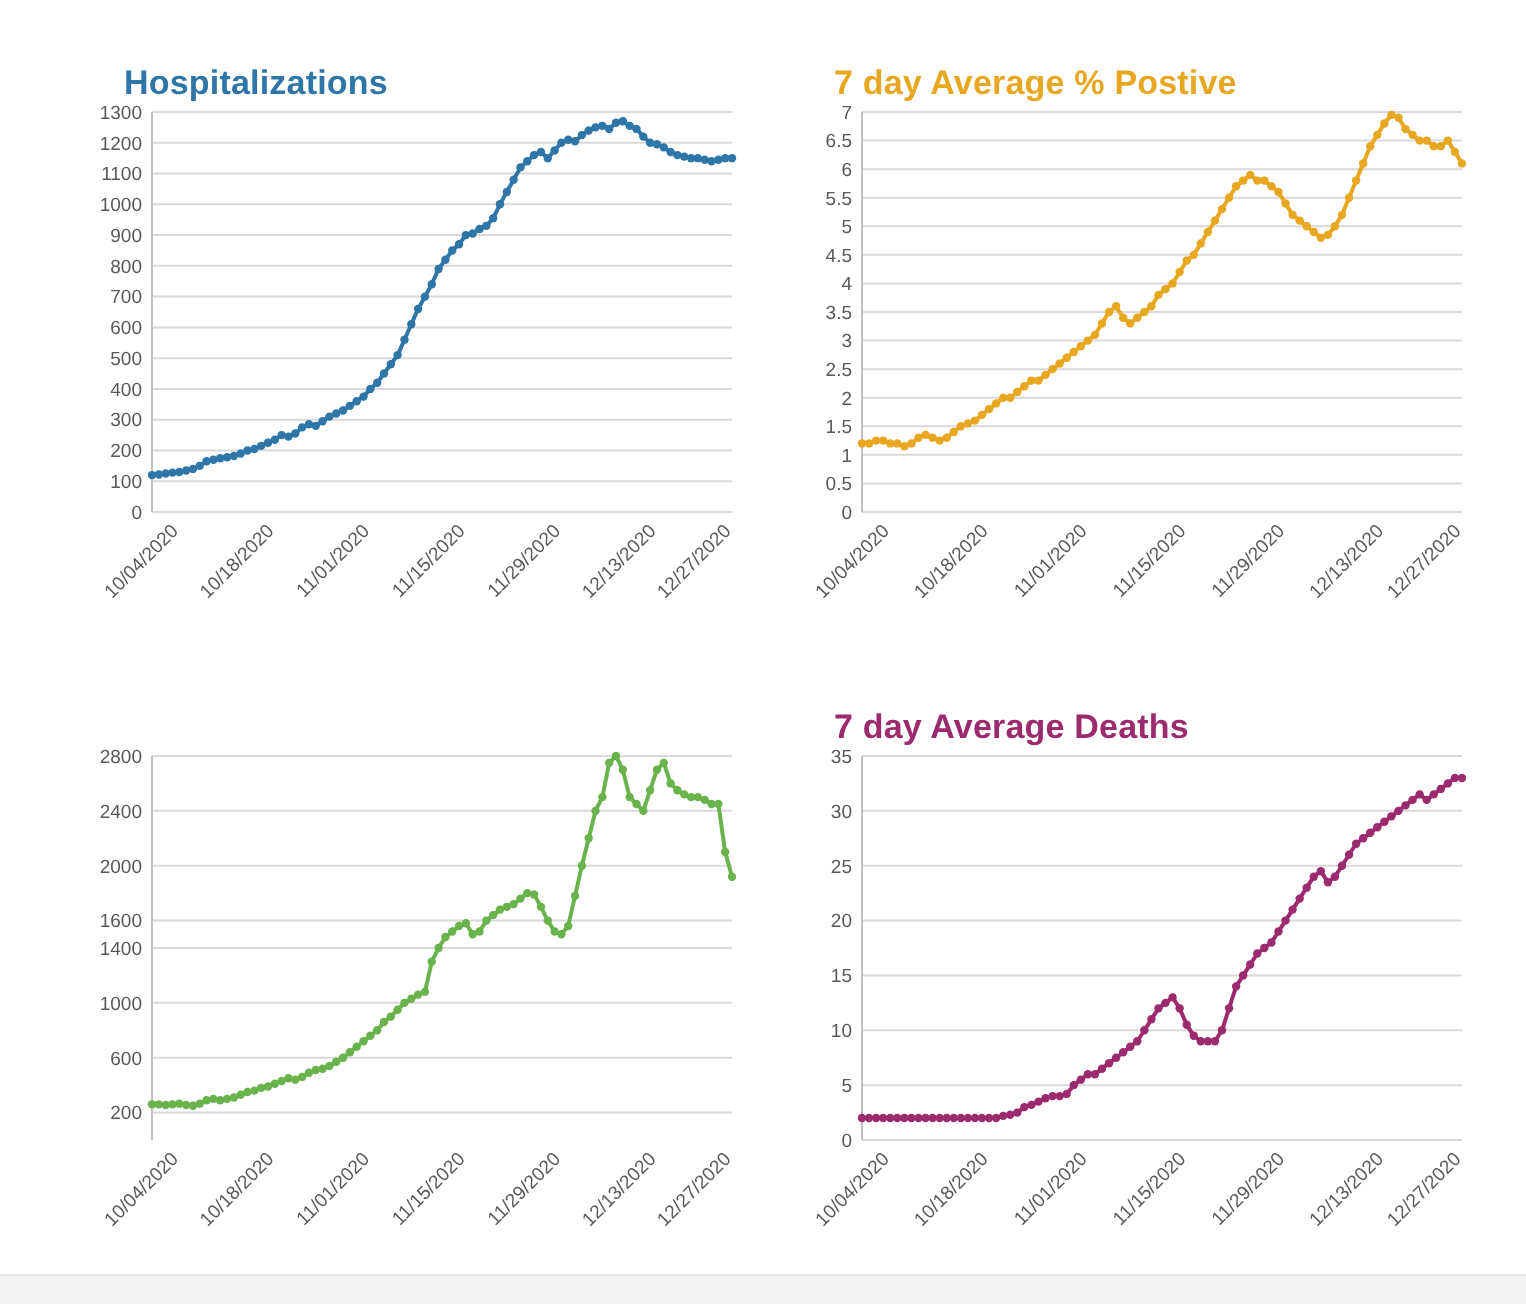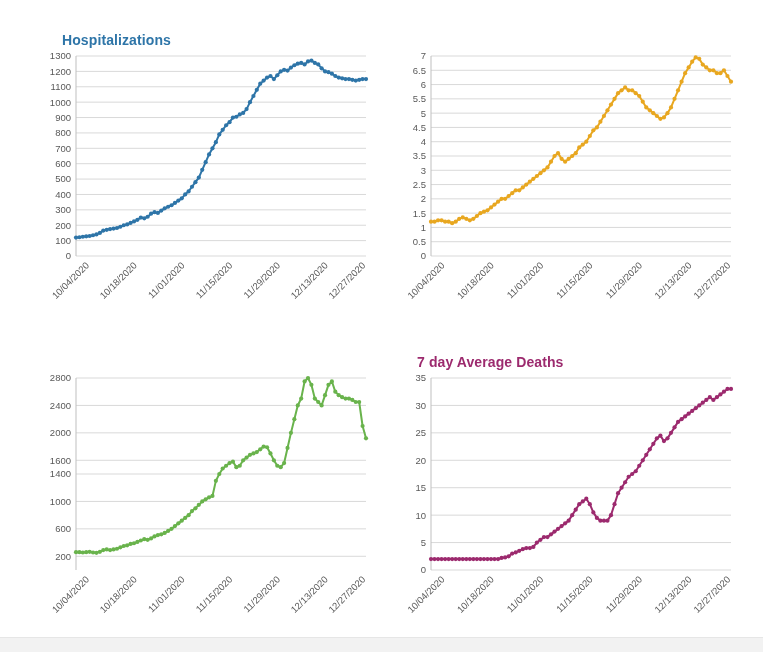--- a/index.html
+++ b/index.html
@@ -18,21 +18,21 @@
     position: relative;
     width: 763px;
     height: 652px;
     background: #ffffff;
   }
   .panel {
     position: absolute;
     box-sizing: border-box;
   }
   .panel-title {
-    font-size: 14px;
+    font-size: 17px;
     font-weight: bold;
     letter-spacing: 0.1px;
     white-space: nowrap;
   }
   .plot-wrap {
     position: absolute;
     left: 0;
     top: 0;
   }
   .plot-svg {
@@ -210,20 +210,21 @@
           <circle cx="322.35" cy="61.85" r="2.1" fill="#2e75a8"></circle>
           <circle cx="325.76" cy="62.62" r="2.1" fill="#2e75a8"></circle>
           <circle cx="329.18" cy="61.85" r="2.1" fill="#2e75a8"></circle>
           <circle cx="332.59" cy="61.08" r="2.1" fill="#2e75a8"></circle>
           <circle cx="336.00" cy="61.08" r="2.1" fill="#2e75a8"></circle>
         </svg>
       </div>
   </div>
 
   <div class="panel" style="left:385px; top:18px; width:360px; height:310px;">
+    <div class="panel-title" style="position:absolute; left:32px; top:14px; color:#e8a720;">7 day Average % Postive</div>
     <div class="plot-wrap" id="plot1">
         <svg width="360" height="300" class="plot-svg">
           <line x1="46" y1="238" x2="346" y2="238" class="grid-line"></line>
           <text x="41" y="241.4" text-anchor="end" class="tick-label">0</text>
           <line x1="46" y1="223.71428571428572" x2="346" y2="223.71428571428572" class="grid-line"></line>
           <text x="41" y="227.11428571428573" text-anchor="end" class="tick-label">0.5</text>
           <line x1="46" y1="209.42857142857144" x2="346" y2="209.42857142857144" class="grid-line"></line>
           <text x="41" y="212.82857142857145" text-anchor="end" class="tick-label">1</text>
           <line x1="46" y1="195.14285714285714" x2="346" y2="195.14285714285714" class="grid-line"></line>
           <text x="41" y="198.54285714285714" text-anchor="end" class="tick-label">1.5</text>

